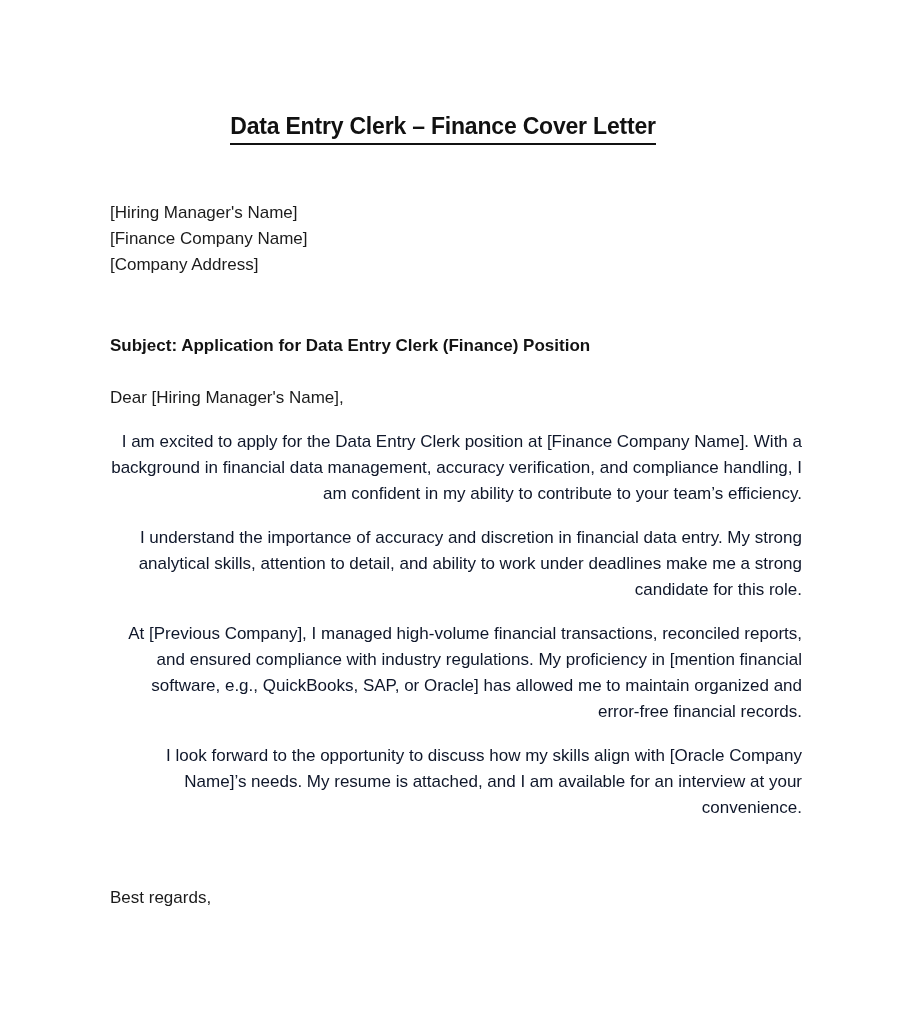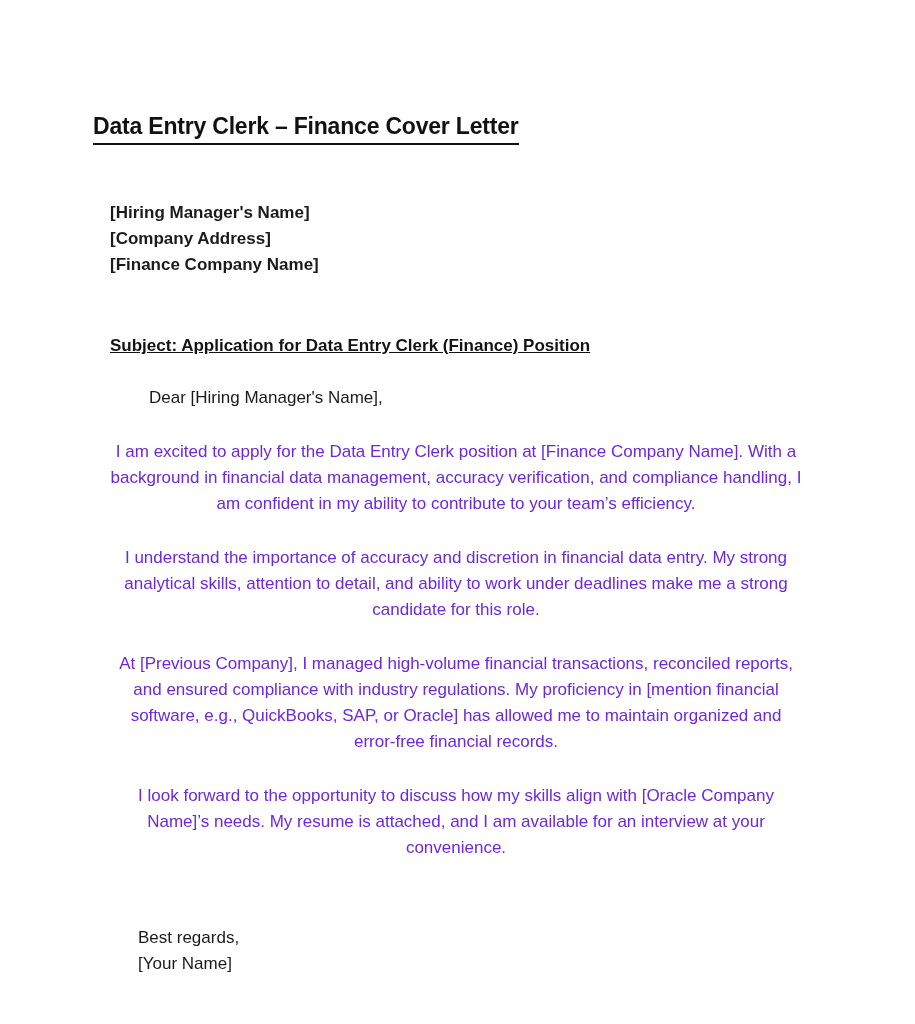--- a/index.html
+++ b/index.html
@@ -25,21 +25,21 @@
   }
 
   .doc-body {
     position: absolute;
     left: 110px;
     top: 0;
     width: 700px;
   }
 
   .doc-title {
-    text-align: left;
+    text-align: center;
     font-size: 23px;
     font-weight: bold;
     letter-spacing: -0.2px;
     color: #111111;
     margin: 0;
     padding-top: 112px;
     line-height: 1.25;
     
     display: block;
   }
@@ -48,86 +48,81 @@
     border-bottom: 2px solid #111111;
     padding-bottom: 2px;
     transform: translateX(-17px);
   }
 
   .address-block {
     margin-top: 55px;
     font-size: 17px;
     line-height: 26px;
     color: #1b1b1b;
-    font-weight: bold;
   }
   .address-line {
     display: block;
     white-space: pre;
   }
 
   .subject-line {
     margin-top: 55px;
     font-size: 17px;
     font-weight: bold;
     line-height: 26px;
     color: #131313;
-    text-decoration: underline;
   }
 
   .salutation {
     margin-top: 26px;
     font-size: 17px;
     line-height: 26px;
-    margin-left: 39px;
   }
 
   .para {
-    margin-top: 28px;
+    margin-top: 18px;
     font-size: 17px;
     line-height: 26px;
-    color: #6d28d9;
-    text-align: center;
+    color: #0f172a;
+    text-align: right;
     max-width: 692px;
   }
 
   .closing-block {
     margin-top: 64px;
     font-size: 17px;
     line-height: 26px;
   }
   .closing-line {
     display: block;
     white-space: pre;
-    margin-left: 28px;
   }
 </style>
 </head>
 <body>
 
 <div class="page">
 
   <div class="doc-body">
 
     <h1 class="doc-title"><span class="title-text">Data Entry Clerk – Finance Cover Letter</span></h1>
 
     <div class="address-block">
       <span class="address-line">[Hiring Manager's Name]</span>
+      <span class="address-line">[Finance Company Name]</span>
       <span class="address-line">[Company Address]</span>
-      <span class="address-line">[Finance Company Name]</span>
     </div>
 
     <div class="subject-line">Subject: Application for Data Entry Clerk (Finance) Position</div>
 
     <div class="salutation">Dear [Hiring Manager's Name],</div>
 
     <p class="para">I am excited to apply for the Data Entry Clerk position at [Finance Company Name]. With a background in financial data management, accuracy verification, and compliance handling, I am confident in my ability to contribute to your team’s efficiency.</p>
     <p class="para">I understand the importance of accuracy and discretion in financial data entry. My strong analytical skills, attention to detail, and ability to work under deadlines make me a strong candidate for this role.</p>
     <p class="para">At [Previous Company], I managed high-volume financial transactions, reconciled reports, and ensured compliance with industry regulations. My proficiency in [mention financial software, e.g., QuickBooks, SAP, or Oracle] has allowed me to maintain organized and error-free financial records.</p>
     <p class="para">I look forward to the opportunity to discuss how my skills align with [Oracle Company Name]’s needs. My resume is attached, and I am available for an interview at your convenience.</p>
 
     <div class="closing-block">
       <span class="closing-line">Best regards,</span>
-      <span class="closing-line">[Your Name]</span>
     </div>
 
   </div>
 </div>
 
 </body></html>

